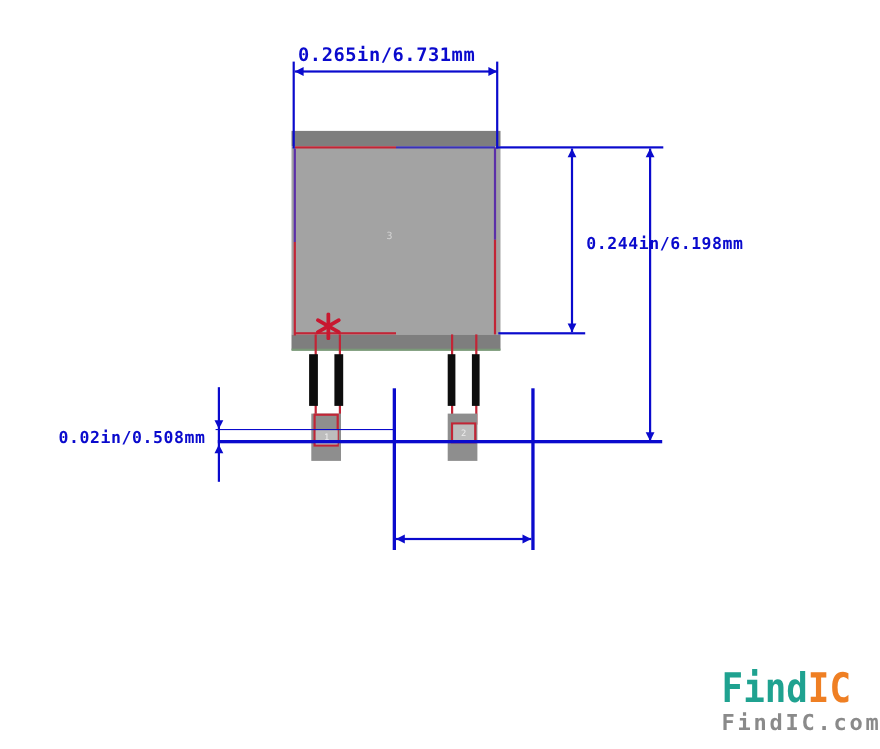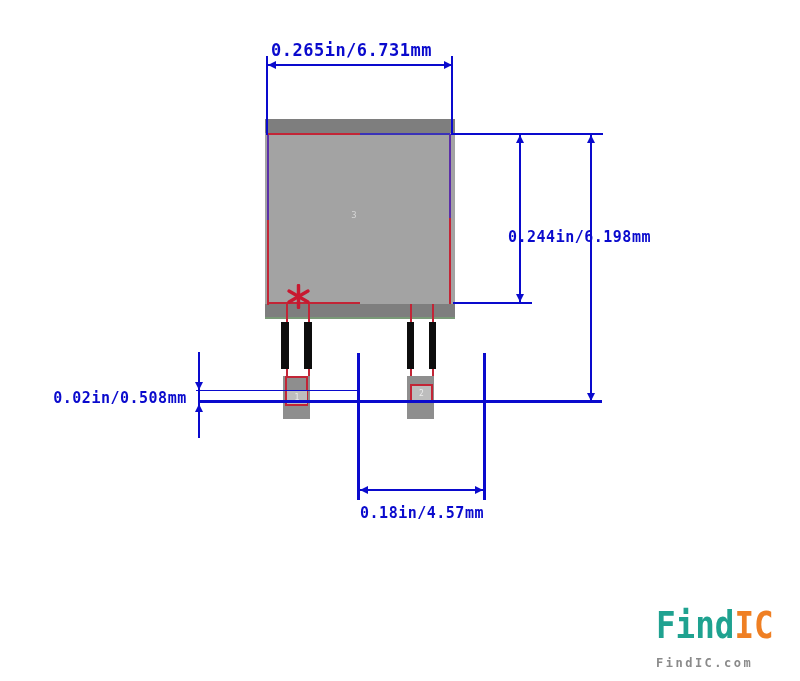--- a/index.html
+++ b/index.html
@@ -42,21 +42,21 @@
   }
   
   .logo{position:absolute;left:656px;top:607px;cursor:pointer;}
   .logo-main{
     font-size:37px;font-weight:bold;line-height:1;white-space:nowrap;
     transform:scaleX(.88);transform-origin:left top;
   }
   .logo-find{color:#1fa290;}
   .logo-ic{color:#ef7f23;}
   .logo-domain{
-    margin-top:13px;font-size:12px;font-weight:bold;color:#8a8a8a;
+    margin-top:3px;font-size:20px;font-weight:bold;color:#8a8a8a;
     letter-spacing:2.5px;line-height:1;white-space:nowrap;
   }
 </style>
 </head>
 <body>
 
 <div id="canvas">
 
   <div class="strip" style="left:265px;top:119px;width:190px;height:14px;"></div>
   <div class="bodygray" style="left:265px;top:133px;width:190px;height:171px;"></div>
@@ -104,39 +104,38 @@
   <div class="bline" style="left:268px;top:64px;width:184px;height:2px;"></div>
   <div class="arr l" style="left:268px;top:61px;"></div>
   <div class="arr r" style="left:444px;top:61px;"></div>
 
   <div class="bline" style="left:451px;top:133px;width:152px;height:2px;"></div>
   <div class="bline" style="left:453px;top:302px;width:79px;height:2px;"></div>
 
   <div class="bline" style="left:519px;top:135px;width:2px;height:167px;"></div>
   <div class="arr u" style="left:516px;top:135px;"></div>
   <div class="arr d" style="left:516px;top:294px;"></div>
-  <div class="dimtext" style="left:508px;top:212px;margin-top:16px;">0.244in/6.198mm</div>
+  <div class="dimtext" style="left:533px;top:212px;">0.244in/6.198mm</div>
 
   <div class="bline" style="left:590px;top:135px;width:2px;height:266px;"></div>
   <div class="arr u" style="left:587px;top:135px;"></div>
   <div class="arr d" style="left:587px;top:393px;"></div>
 
   <div class="bline" style="left:196px;top:390px;width:163px;height:1px;"></div>
   <div class="bline" style="left:198px;top:400px;width:404px;height:3px;"></div>
   <div class="bline" style="left:198px;top:352px;width:2px;height:86px;"></div>
   <div class="arr d" style="left:195px;top:382px;"></div>
   <div class="arr u" style="left:195px;top:404px;"></div>
   <div class="dimtext" style="left:50px;top:389px;width:140px;text-align:center;">0.02in/0.508mm</div>
 
   <div class="bline" style="left:357px;top:353px;width:3px;height:147px;"></div>
   <div class="bline" style="left:483px;top:353px;width:3px;height:147px;"></div>
   <div class="bline" style="left:360px;top:489px;width:123px;height:2px;"></div>
   <div class="arr l" style="left:360px;top:486px;"></div>
   <div class="arr r" style="left:475px;top:486px;"></div>
-  <div class="dimtext" style="left:358px;top:504px;width:128px;text-align:center;">0.18in/4.57mm</div>
 
   <div class="logo">
     <div class="logo-main">
       <span class="logo-find">Find</span><span class="logo-ic">IC</span>
     </div>
     <div class="logo-domain">FindIC.com</div>
   </div>
 
 </div>
 

